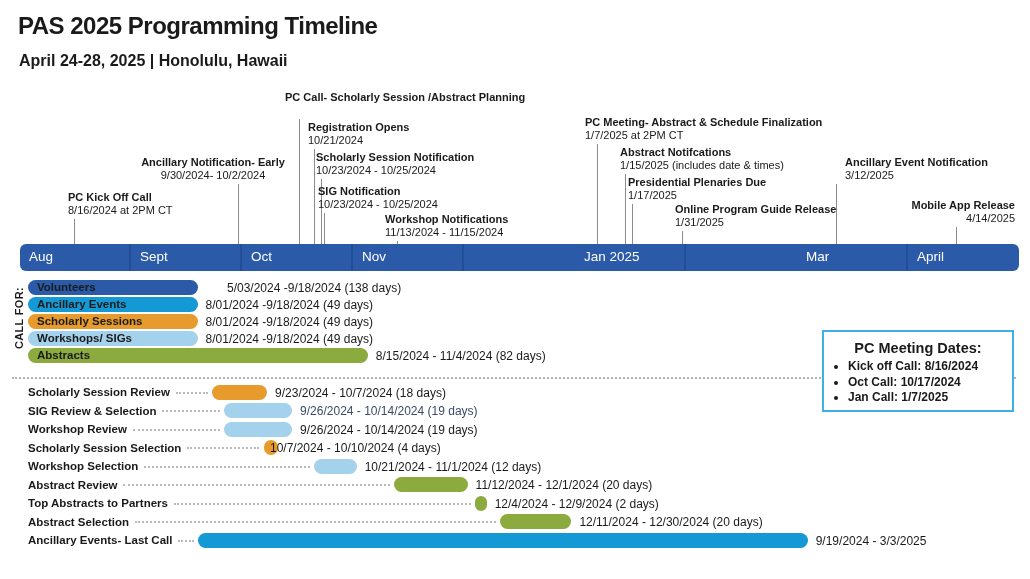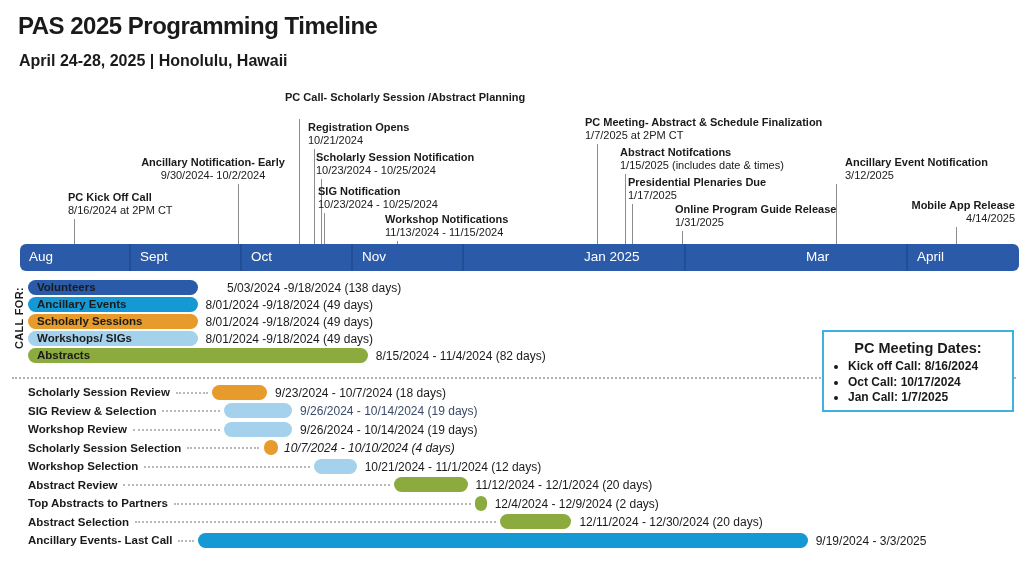--- a/index.html
+++ b/index.html
@@ -166,21 +166,21 @@
       <div class="rowlabel" style="left: 28px; top: 404.5px;">SIG Review &amp; Selection</div>
       <div class="gbar" style="left: 223.5px; top: 403px; width: 68.6px; height: 15px; background: rgb(164, 210, 237);"></div>
       <div class="rowdate" style="left: 300.1px; top: 404px; color: rgb(58, 74, 104);">9/26/2024 - 10/14/2024 (19 days)</div>
       <div class="leader" style="left: 162px; top: 410px; width: 57.5px;"></div>
       <div class="rowlabel" style="left: 28px; top: 423px;">Workshop Review</div>
       <div class="gbar" style="left: 223.5px; top: 421.5px; width: 68.6px; height: 15px; background: rgb(164, 210, 237);"></div>
       <div class="rowdate" style="left: 300.1px; top: 422.5px;">9/26/2024 - 10/14/2024 (19 days)</div>
       <div class="leader" style="left: 133px; top: 428.5px; width: 86.5px;"></div>
       <div class="rowlabel" style="left: 28px; top: 441.5px;">Scholarly Session Selection</div>
       <div class="gbar" style="left: 263.5px; top: 440px; width: 14.3px; height: 15px; background: rgb(230, 155, 44);"></div>
-      <div class="rowdate" style="left: 284px; top: 441px; font-style: italic;">10/7/2024 - 10/10/2024 (4 days)</div>
+      <div class="rowdate" style="left: 270px; top: 441px;">10/7/2024 - 10/10/2024 (4 days)</div>
       <div class="leader" style="left: 187px; top: 447px; width: 72.4839px;"></div>
       <div class="rowlabel" style="left: 28px; top: 460px;">Workshop Selection</div>
       <div class="gbar" style="left: 313.6px; top: 458.5px; width: 43.1px; height: 15px; background: rgb(164, 210, 237);"></div>
       <div class="rowdate" style="left: 364.7px; top: 459.5px;">10/21/2024 - 11/1/2024 (12 days)</div>
       <div class="leader" style="left: 144px; top: 465.5px; width: 165.613px;"></div>
       <div class="rowlabel" style="left: 28px; top: 478.5px;">Abstract Review</div>
       <div class="gbar" style="left: 393.7px; top: 477px; width: 73.9px; height: 15px; background: rgb(139, 171, 62);"></div>
       <div class="rowdate" style="left: 475.6px; top: 478px;">11/12/2024 - 12/1/2024 (20 days)</div>
       <div class="leader" style="left: 123px; top: 484px; width: 266.7px;"></div>
       <div class="rowlabel" style="left: 28px; top: 497px;">Top Abstracts to Partners</div>

